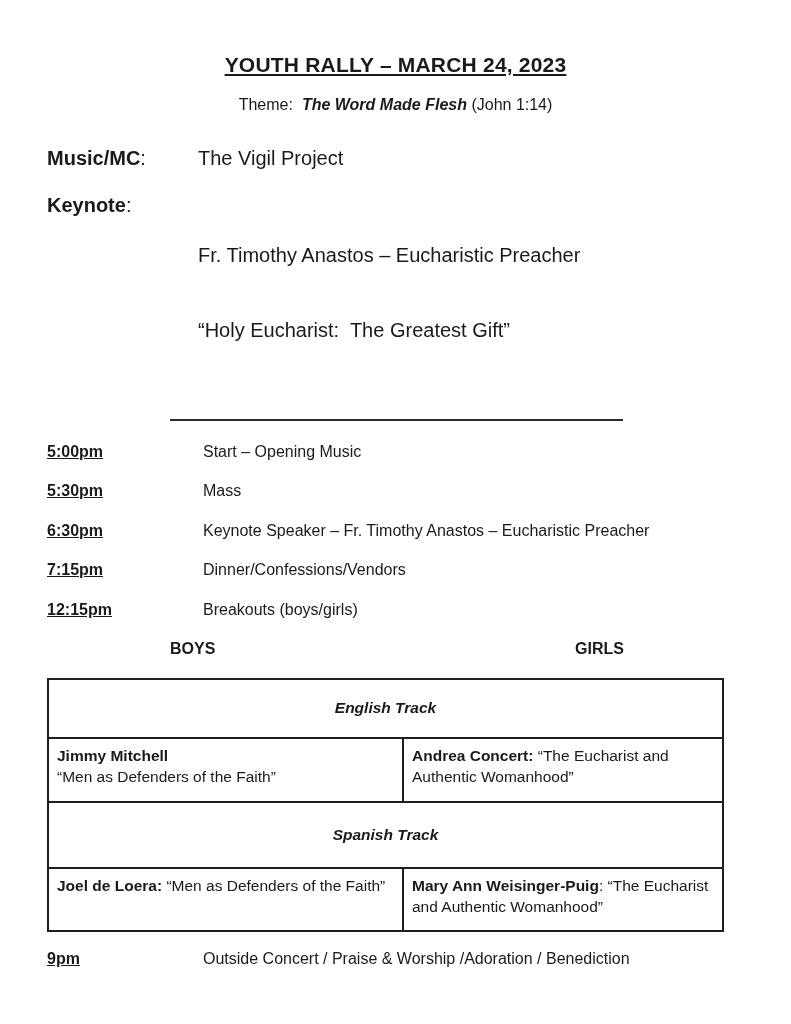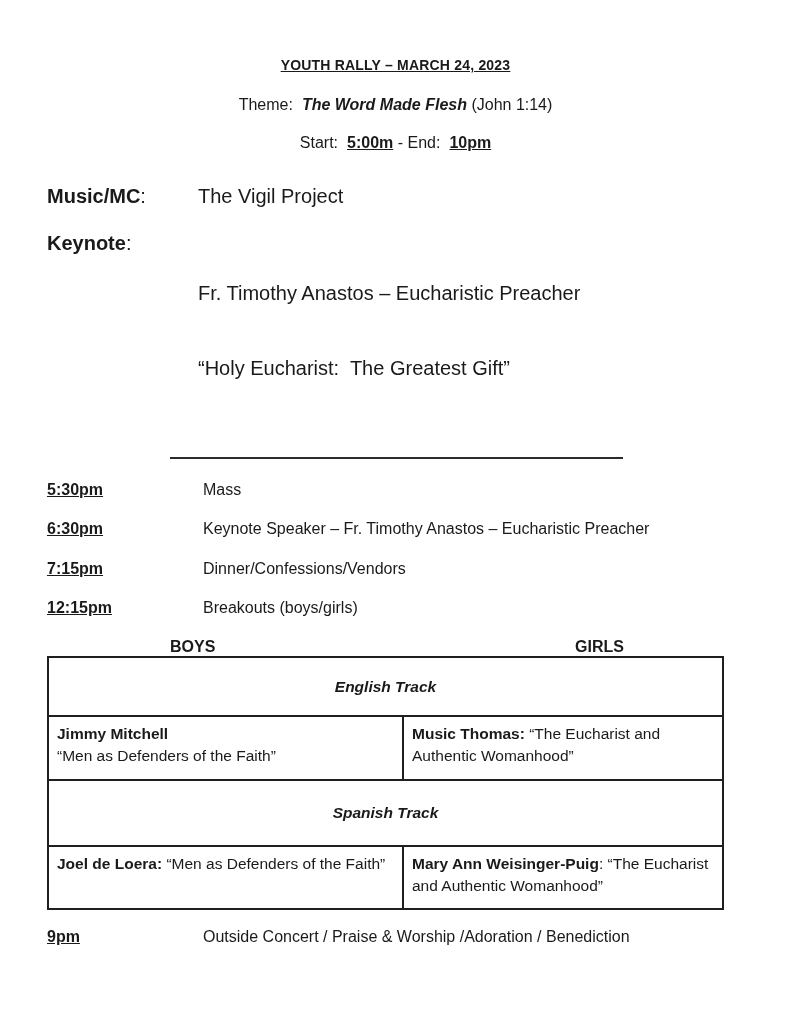--- a/index.html
+++ b/index.html
@@ -9,21 +9,21 @@
     background: #ffffff;
     color: #1a1a1a;
     font-family: "Liberation Sans", sans-serif;
     overflow: hidden;
   }
   .page { padding: 52px 47px 0 47px; width: 791px; }
 
   
   .header { text-align: center; }
   .title {
-    font-size: 14px; font-weight: bold;
+    font-size: 21px; font-weight: bold;
     text-decoration: underline;
     line-height: 26px; letter-spacing: 0.2px;
     white-space: pre-wrap;
     text-align: center;
   }
   .subline { font-size: 16px; line-height: 22px; margin-top: 16px; white-space: pre-wrap; }
   .subline .gap { display: inline-block; width: 9px; }
   .bold-italic { font-weight: bold; font-style: italic; }
   .bu { font-weight: bold; text-decoration: underline; }
 
@@ -51,21 +51,21 @@
   
   .bg-row {
     display: flex; width: 677px; margin-top: 21px;
     font-size: 16px; font-weight: bold; line-height: 18px;
   }
   .bg-boys { margin-left: 123px; }
   .bg-girls { margin-left: auto; margin-right: 100px; }
 
   
   table.btable {
-    width: 677px; margin-top: 0;
+    width: 677px; margin-top: 20px;
     border-collapse: collapse;
     font-size: 15.5px;
   }
   table.btable td { border: 2px solid #1f1f1f; }
   td.track-cell {
     height: 59px; text-align: center; vertical-align: middle;
     font-weight: bold; font-style: italic;
   }
   td.speaker-cell {
     vertical-align: top;
@@ -88,40 +88,43 @@
 </head>
 <body>
 
 <div class="page">
 
   <div class="header">
     <div class="title">YOUTH RALLY – MARCH 24, 2023</div>
 
     <div class="subline"><span>Theme:</span><span class="gap"></span><span class="bold-italic">The Word Made Flesh</span> <span>(John 1:14)</span></div>
 
-    <div class="subline"><span>Start:</span><span class="gap"></span><span class="bu">5:00m</span> <span>-</span> <span>End:</span><span class="gap"></span><span class="bu">10pm</span></div>
   </div>
 
   <div class="info">
     <div class="info-row">
       <div class="info-label"><b>Music/MC</b><span>:</span></div>
       <div class="info-value">The Vigil Project</div>
     </div>
     <div class="info-row">
       <div class="info-label"><b>Keynote</b><span>:</span></div>
       <div class="info-value">
         <div>Fr. Timothy Anastos – Eucharistic Preacher</div>
         <div>“Holy Eucharist:  The Greatest Gift”</div>
       </div>
     </div>
   </div>
 
   <div class="rule"></div>
 
   <div class="schedule">
+    <div class="sch-row">
+      <div class="sch-time">5:00pm</div>
+      <div class="sch-desc">Start – Opening Music</div>
+    </div>
     <div class="sch-row">
       <div class="sch-time">5:30pm</div>
       <div class="sch-desc">Mass</div>
     </div>
     <div class="sch-row">
       <div class="sch-time">6:30pm</div>
       <div class="sch-desc">Keynote Speaker – Fr. Timothy Anastos – Eucharistic Preacher</div>
     </div>
     <div class="sch-row">
       <div class="sch-time">7:15pm</div>
@@ -138,21 +141,21 @@
     <span class="bg-girls">GIRLS</span>
   </div>
 
   <table class="btable">
     <tbody>
         <tr class="row-track-en">
       <td class="track-cell" colspan="2">English Track</td>
     </tr>
     <tr class="row-speakers-en">
       <td class="speaker-cell col-left stacked"><b>Jimmy Mitchell</b><span class="rest">“Men as Defenders of the Faith”</span></td>
-      <td class="speaker-cell"><b>Music Thomas:</b><span class="rest"> “The Eucharist and Authentic Womanhood”</span></td>
+      <td class="speaker-cell"><b>Andrea Concert:</b><span class="rest"> “The Eucharist and Authentic Womanhood”</span></td>
     </tr>
     <tr class="row-track-es">
       <td class="track-cell" colspan="2">Spanish Track</td>
     </tr>
     <tr class="row-speakers-es">
       <td class="speaker-cell col-left"><b>Joel de Loera:</b><span class="rest"> “Men as Defenders of the Faith”</span></td>
       <td class="speaker-cell"><b>Mary Ann Weisinger-Puig</b><span class="rest">: “The Eucharist and Authentic Womanhood”</span></td>
     </tr>
   </tbody>
     </table>

